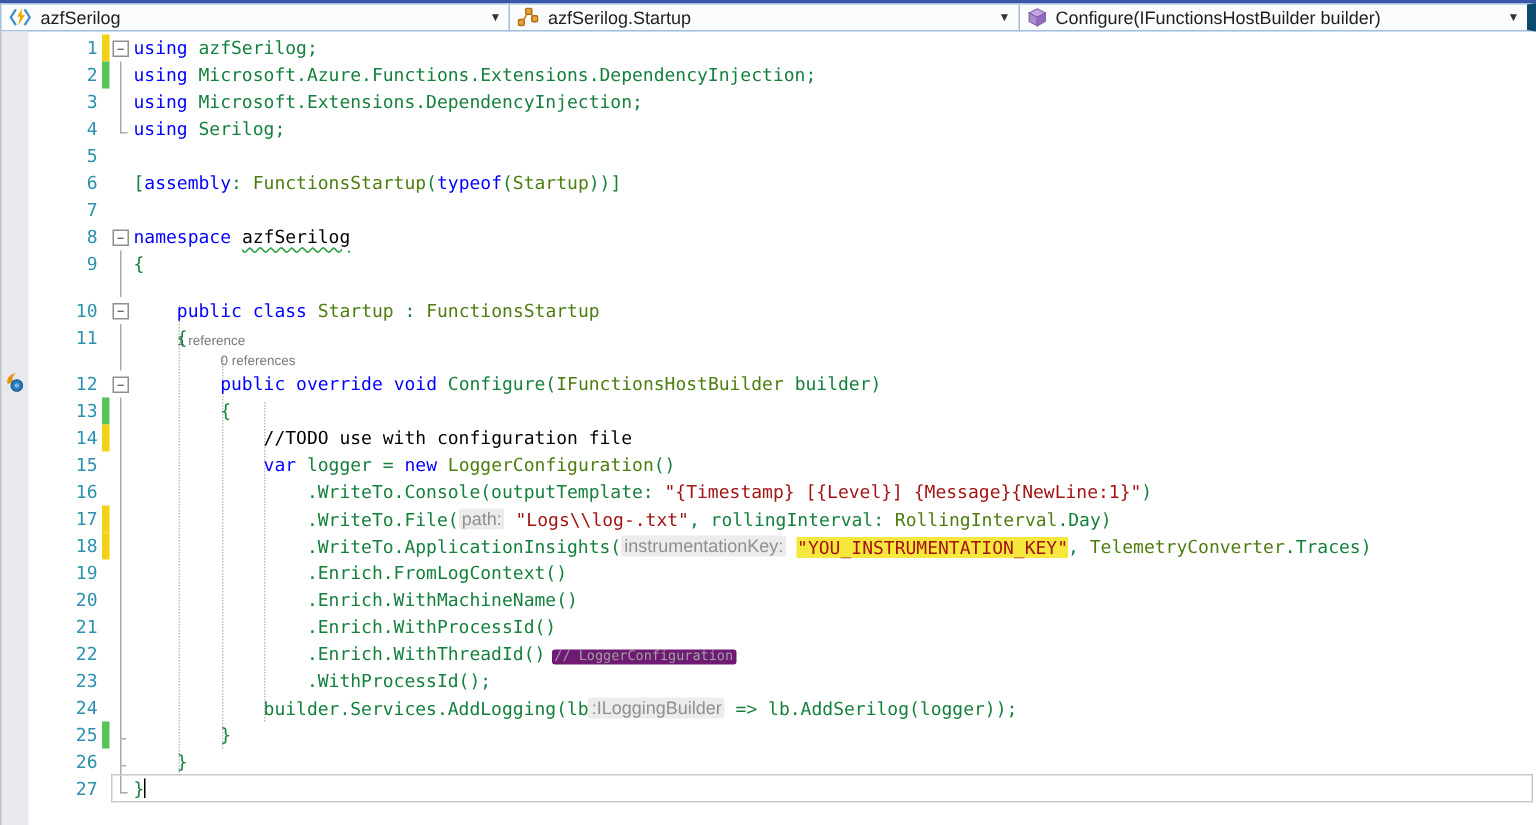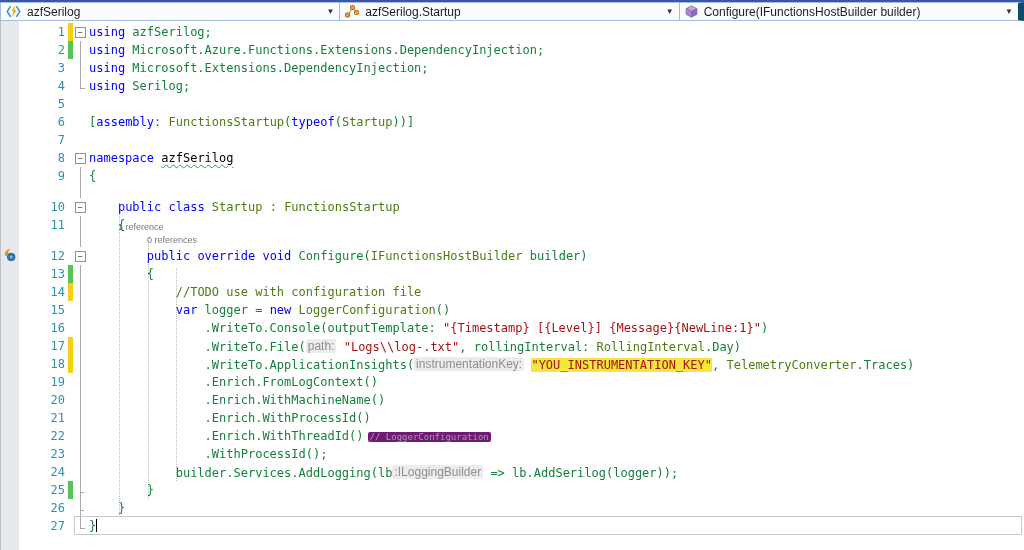--- a/index.html
+++ b/index.html
@@ -40,21 +40,21 @@
                     border:1px solid #8f8f8f;background:#fff;font:8px/9px "DejaVu Sans Mono",monospace;
                     text-align:center;color:#333}
   .code{white-space:pre;flex:1}
   .lens{color:#7a7a7a;font-family:"Liberation Sans","DejaVu Sans",sans-serif;font-size:9px;line-height:12px}
 
   
   .k{color:#0000ff}
   .t{color:#4d7c0f}
   .p{color:#15803d}
   .s{color:#a31515}
-  .c{color:#4d7c0f}
+  .c{color:#000000}
   .hint{font-size:12px;color:#8f8f8f;background:#ececec;border-radius:2px;padding:0 2px;
         font-family:Liberation Sans, sans-serif;vertical-align:0.5px}
   .gh{font-size:9px;color:#9aa39e;background:#701a75;border-radius:2px;padding:0 2px;margin-left:4px;vertical-align:0.5px}
   .hl{color:#a31515;background:#f6e73c}
   .sq{text-decoration:underline;text-decoration-style:wavy;text-decoration-color:#2e9e46;
       text-decoration-thickness:1px;text-underline-offset:2px}
   .cur{display:inline-block;width:1px;height:13px;background:#000;vertical-align:-2px}
   .activebox{position:absolute;left:74px;right:2px;top:-1px;bottom:0;border:1px solid #c9c9c9;pointer-events:none}
 </style>
 </head>

